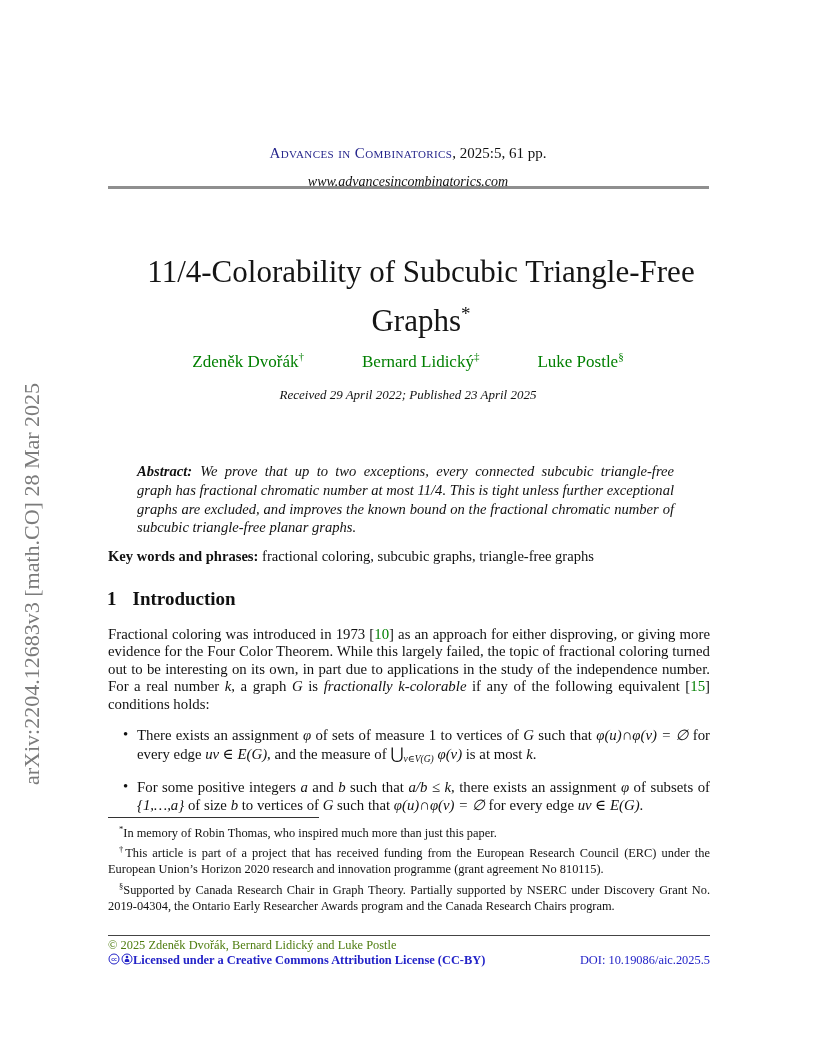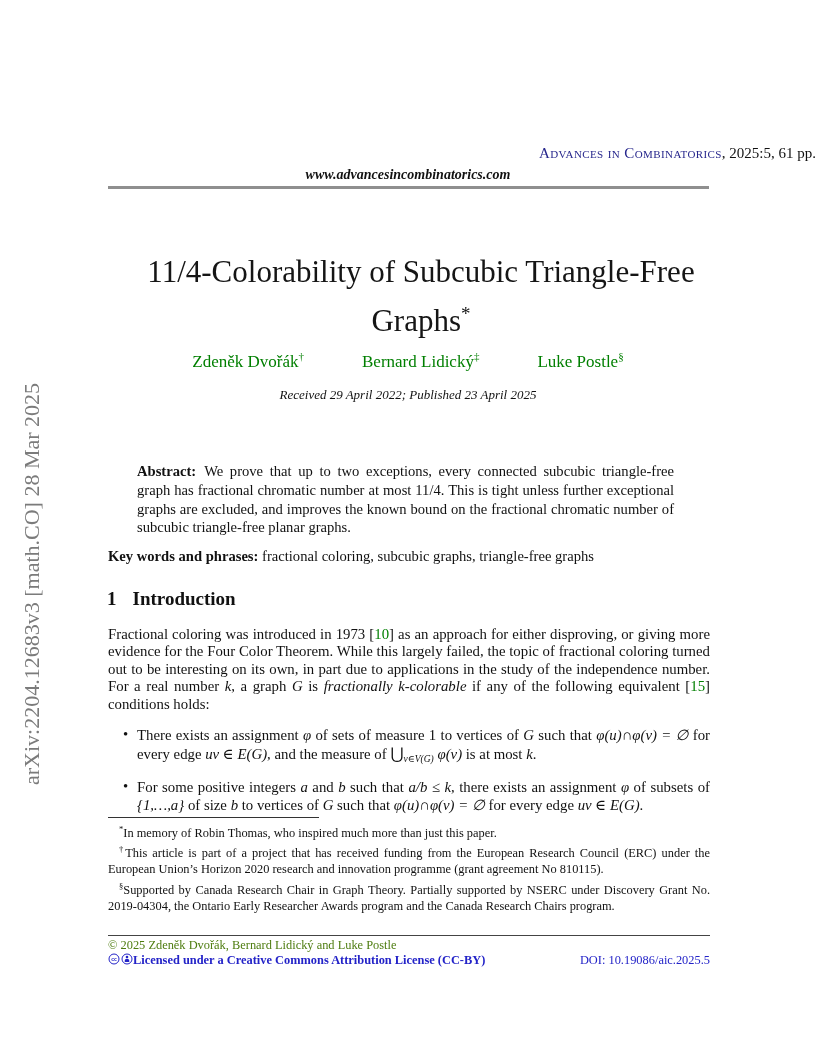--- a/index.html
+++ b/index.html
@@ -8,39 +8,39 @@
     font-family:"Liberation Serif","DejaVu Serif",serif;color:#111;overflow:hidden;
   }
   
   .watermark{
     position:absolute;left:19px;top:249px;height:536px;
     writing-mode:vertical-rl;transform:rotate(180deg);
     font-size:22px;color:#7b7b7b;white-space:nowrap;
   }
   
   .header{position:absolute;top:145px;left:0;width:100%;text-align:center;}
-  .jline{font-size:15px;color:#111;text-align:right;}
+  .jline{font-size:15px;color:#111;}
   .jname{color:var(--c-navy,#26268c);font-variant:small-caps;letter-spacing:.4px;}
-  .jsite{font-style:italic;font-size:14px;margin-top:5px;color:#111;font-weight:bold;}
+  .jsite{font-style:italic;font-size:14px;margin-top:12px;color:#111;}
   .hrule{position:absolute;top:186px;left:108px;width:601px;height:3px;background:#8f8f8f;}
   
   .title{
     position:absolute;top:238px;left:58px;width:700px;margin:13px;text-align:center;
     font-size:31px;line-height:42px;font-weight:normal;color:#151515;
   }
   .tmark{font-size:19px;}
   
   .authors{
     position:absolute;top:350px;left:0;width:100%;display:flex;justify-content:center;
     column-gap:58px;color:var(--c-green,#007f00);font-size:17px;
   }
   .author sup{font-size:11px;}
   .history{position:absolute;top:387px;left:0;width:100%;text-align:center;font-style:italic;font-size:13px;}
   
-  .abstract{position:absolute;top:462px;left:137px;width:537px;font-size:14.6px;line-height:18.8px;text-align:justify;}
+  .abstract{position:absolute;top:462px;left:137px;width:537px;font-size:14.6px;line-height:18.8px;text-align:justify;font-style:italic;}
   .ablabel{margin-right:8px;}
   .keywords{position:absolute;top:548px;left:108px;width:602px;font-size:14.6px;}
   
   .secheading{position:absolute;top:588px;left:107px;margin:0;font-size:19px;font-weight:bold;font-family:"Liberation Serif",serif;}
   .secnum{margin-right:16px;}
   .intro{position:absolute;top:626px;left:108px;width:602px;margin:0;font-size:14.8px;line-height:17.4px;text-align:justify;}
   
   .bullets{position:absolute;top:727px;left:108px;width:602px;}
   .bullet-item{position:relative;padding-left:29px;font-size:14.8px;line-height:17.7px;text-align:justify;}
   .bullet-item + .bullet-item{margin-top:11px;}

